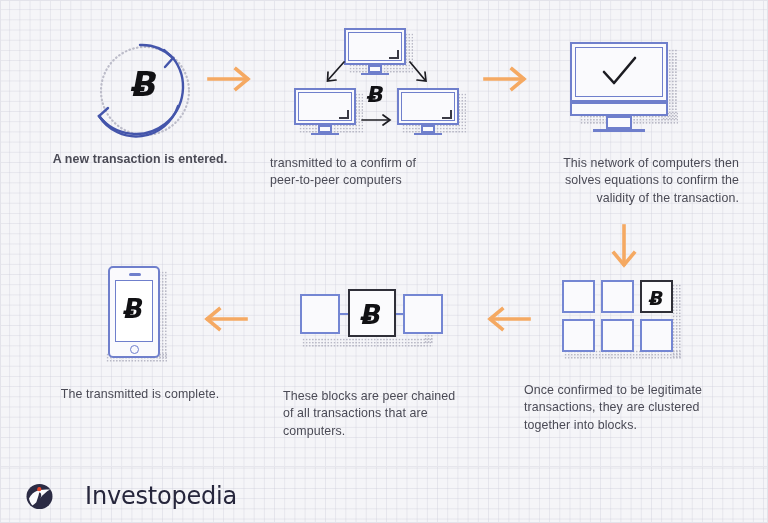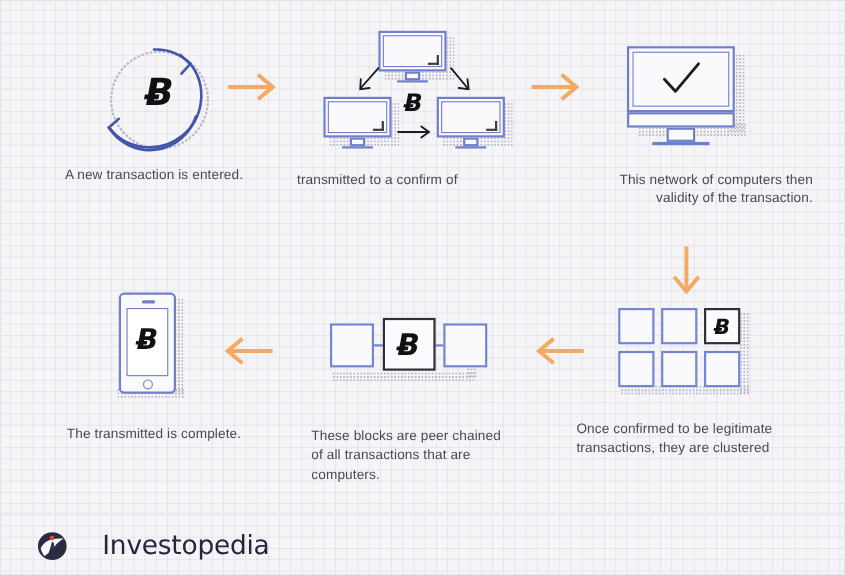--- a/index.html
+++ b/index.html
@@ -172,21 +172,21 @@
         </g>
 
         <g stroke="#4455ab" stroke-width="2.4" fill="none" stroke-linecap="round">
           <path d="M 104 22 L 113 30 L 105 39"></path>
           <path d="M 48 80 L 39 88 L 47 97"></path>
         </g>
       </svg>
       <div class="btc" style="position:absolute;left:0;top:39px;width:170px;font-size:34px;">Ƀ</div>
     </div>
   </div>
-  <div class="caption" style="left:20px;top:151px;width:240px;">A new transaction is entered.</div>
+  <div class="caption" style="left:20px;top:151px;width:240px;font-weight:bold;">A new transaction is entered.</div>
 
   <div class="arrow" style="left:203px;top:63px;">
     <svg width="56" height="32" viewBox="0 0 56 32">
       <g stroke="#f5a962" stroke-width="3.6" fill="none" stroke-linecap="square">
         <line x1="6" y1="16" x2="44" y2="16"></line>
         <path d="M 33 6 L 45 16 L 33 26"></path>
       </g>
     </svg>
   </div>
 
@@ -229,20 +229,21 @@
           <line x1="72" y1="94" x2="99" y2="94"></line>
           <path d="M 93 89 L 100 94 L 93 99"></path>
         </g>
       </svg>
 
       <div class="btc" style="position:absolute;left:66px;top:58px;width:40px;font-size:22px;">Ƀ</div>
     </div>
   </div>
   <div class="caption" style="left:270px;top:155px;width:220px;text-align:left;">
     <div>transmitted to a confirm of</div>
+    <div>peer-to-peer computers</div>
   </div>
 
   <div class="arrow" style="left:479px;top:63px;">
     <svg width="56" height="32" viewBox="0 0 56 32">
       <g stroke="#f5a962" stroke-width="3.6" fill="none" stroke-linecap="square">
         <line x1="6" y1="16" x2="44" y2="16"></line>
         <path d="M 33 6 L 45 16 L 33 26"></path>
       </g>
     </svg>
   </div>
@@ -258,20 +259,21 @@
         <div class="mon-neck" style="left:36px;top:74px;width:26px;height:13px;"></div>
         <div class="mon-foot" style="left:23px;top:87px;width:52px;height:3px;"></div>
         <svg width="98" height="60" viewBox="0 0 98 60" style="position:absolute;left:0;top:0;">
           <path d="M 34 30 L 44 41 L 65 16" stroke="#1c1c22" stroke-width="2.6" fill="none" stroke-linecap="round" stroke-linejoin="round"></path>
         </svg>
       </div>
     </div>
   </div>
   <div class="caption" style="left:524px;top:155px;width:215px;text-align:right;">
     <div>This network of computers then</div>
+    <div>solves equations to confirm the</div>
     <div>validity of the transaction.</div>
   </div>
 
   <div class="arrow" style="left:608px;top:222px;">
     <svg width="32" height="52" viewBox="0 0 32 52">
       <g stroke="#f5a962" stroke-width="3.6" fill="none" stroke-linecap="square">
         <line x1="16" y1="4" x2="16" y2="42"></line>
         <path d="M 6 31 L 16 43 L 26 31"></path>
       </g>
     </svg>
@@ -288,20 +290,21 @@
         <div class="btc" style="position:absolute;left:0;top:7px;width:29px;font-size:19px;">Ƀ</div>
       </div>
       <div class="blk" style="left:6px;top:41px;width:33px;height:33px;"></div>
       <div class="blk" style="left:45px;top:41px;width:33px;height:33px;"></div>
       <div class="blk" style="left:84px;top:41px;width:33px;height:33px;"></div>
     </div>
   </div>
   <div class="caption" style="left:524px;top:382px;width:220px;text-align:left;">
     <div>Once confirmed to be legitimate</div>
     <div>transactions, they are clustered</div>
+    <div>together into blocks.</div>
   </div>
 
   <div class="arrow" style="left:480px;top:303px;">
     <svg width="56" height="32" viewBox="0 0 56 32">
       <g stroke="#f5a962" stroke-width="3.6" fill="none" stroke-linecap="square">
         <line x1="11" y1="16" x2="49" y2="16"></line>
         <path d="M 22 6 L 10 16 L 22 26"></path>
       </g>
     </svg>
   </div>
@@ -345,21 +348,21 @@
         <div class="phone-screen" style="left:5px;top:12px;width:38px;height:62px;"></div>
         <div class="btc" style="position:absolute;left:5px;top:28px;width:38px;font-size:26px;">Ƀ</div>
         <div class="phone-home" style="left:20px;top:77px;width:9px;height:9px;"></div>
       </div>
     </div>
   </div>
   <div class="caption" style="left:20px;top:386px;width:240px;">The transmitted is complete.</div>
 
   <div class="divider" style="top:466px;"></div>
 
-  <div class="logo-wrap" style="left:34px;top:482px;gap:32px;">
+  <div class="logo-wrap" style="left:26px;top:482px;gap:32px;">
     <svg width="27" height="27" viewBox="0 0 27 27">
       <ellipse cx="13.5" cy="13.5" rx="13" ry="12.6" fill="#2b2b44"></ellipse>
       <path d="M 3 15.5 C 7 7 14 6.5 24 6.5 C 16 11 12 19 6.5 22.5 C 5 21 3.6 18.5 3 15.5 Z" fill="#fbfbfd"></path>
       <path d="M 13.2 9.5 C 15 9.5 15.6 11.6 15 13.8 C 14.4 16.2 13.2 18.6 12.2 19.6
                C 11.4 20.4 10.2 20.2 10.6 18.6 C 11 16.8 12.6 13 13.2 9.5 Z" fill="#2b2b44"></path>
       <circle cx="13.3" cy="6.2" r="2.1" fill="#e8462a"></circle>
     </svg>
     <span class="logo-text">Investopedia</span>
   </div>
 

